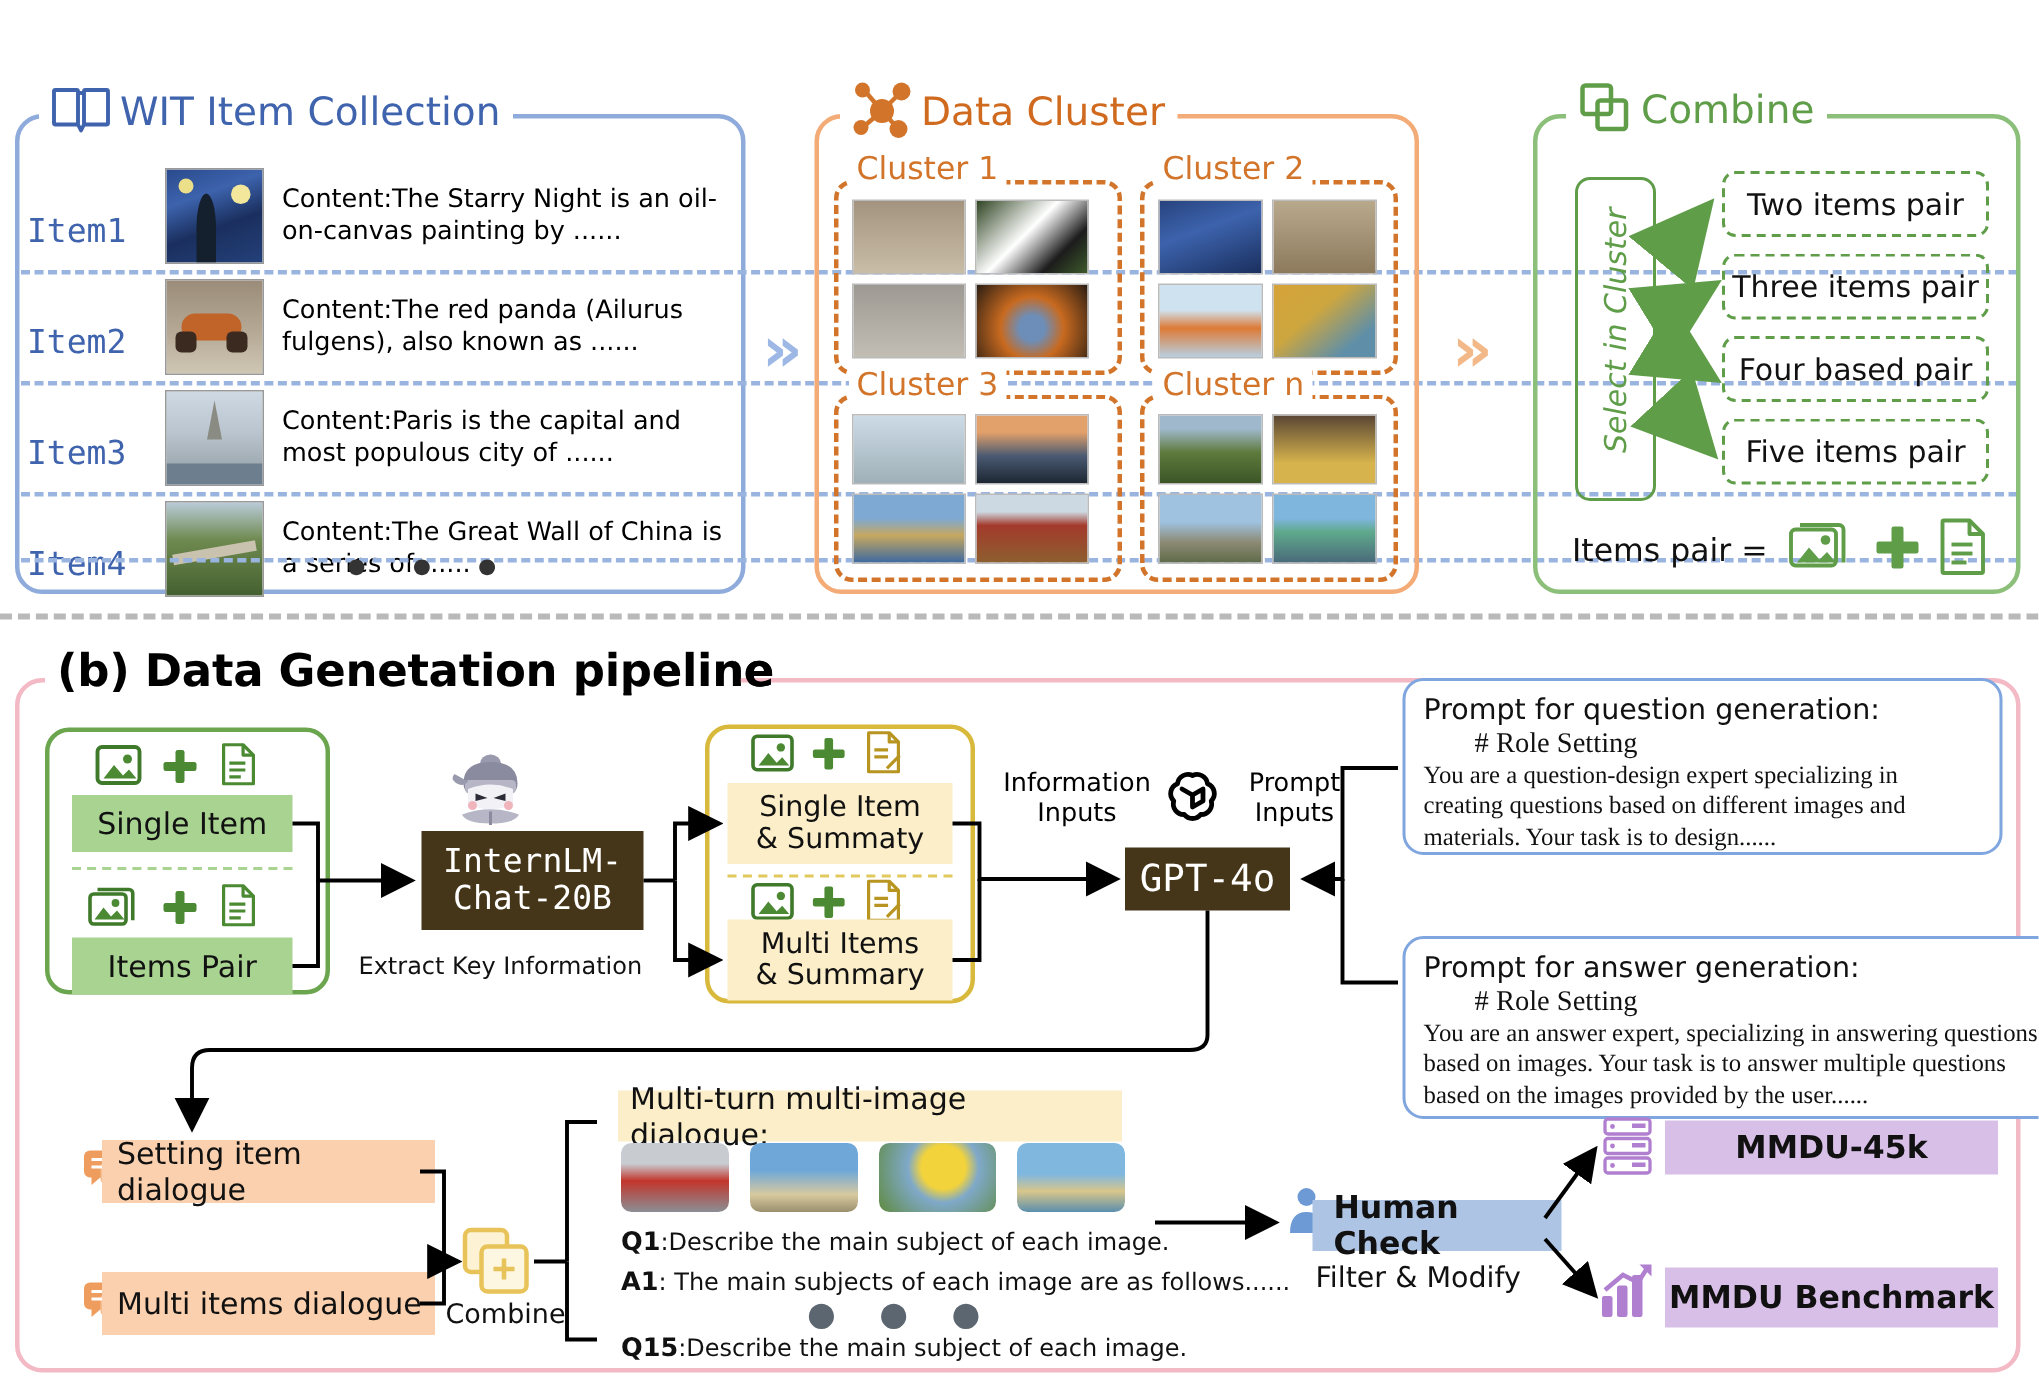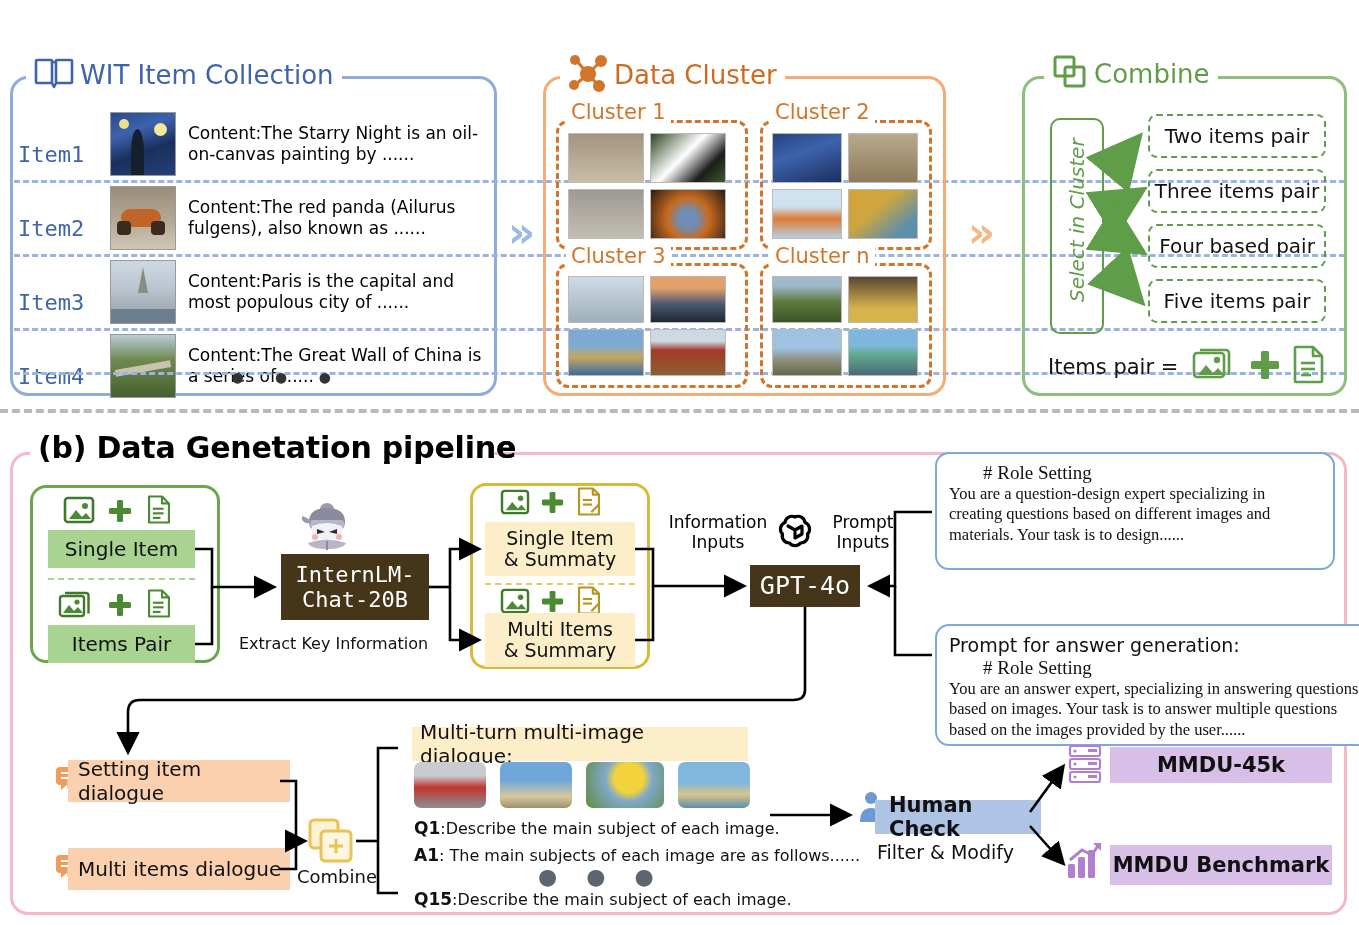--- a/index.html
+++ b/index.html
@@ -439,20 +439,21 @@
       <path d="M20 7 a7 7 0 0 1 10 5.5 a7 7 0 0 1 2.5 11.5 a7 7 0 0 1 -7 9 a7 7 0 0 1 -11 0 a7 7 0 0 1 -7 -9 a7 7 0 0 1 2.5 -11.5 a7 7 0 0 1 10 -5.5 z"></path>
       <path d="M13 16 l7 4 v8 l7 -4 v-8 l-7 4 l-7 -4"></path>
         </g>
       </svg>
   </span>
   <div class="dark-box" style="left:750px;top:565px;width:110px;height:42px;font-size:25px;">
       <span>GPT-4o</span>
     </div>
 
   <div class="promptbox" style="left:935px;top:452px;width:400px;height:118px;">
+    <div class="p-head">Prompt for question generation:</div>
     <div class="p-role"># Role Setting</div>
     <div class="p-body">You are a question-design expert specializing in creating questions based on different images and materials. Your task is to design......</div>
   </div>
   <div class="promptbox" style="left:935px;top:624px;width:452px;height:122px;">
     <div class="p-head">Prompt for answer generation:</div>
     <div class="p-role"># Role Setting</div>
     <div class="p-body">You are an answer expert, specializing in answering questions based on images. Your task is to answer multiple questions based on the images provided by the user......</div>
   </div>
 
   <span class="chat-ico" style="left:55px;top:765px;">

